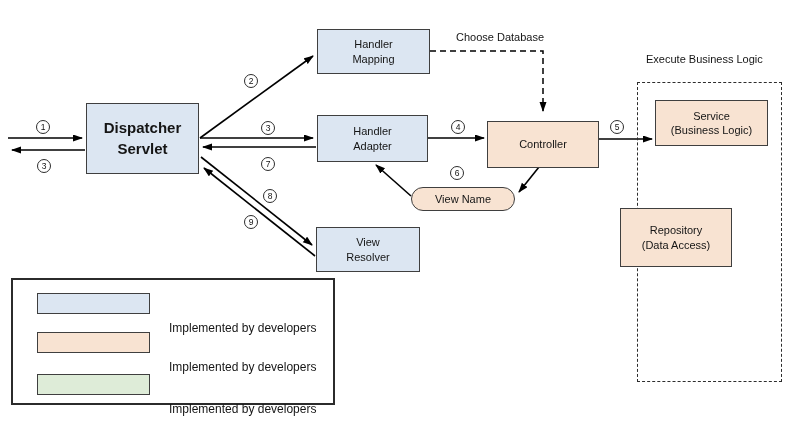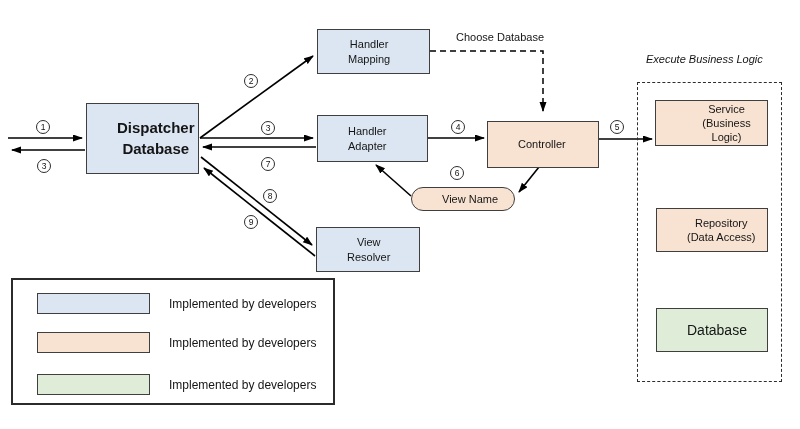--- a/index.html
+++ b/index.html
@@ -3,21 +3,21 @@
 <meta charset="utf-8">
 <style>
   html,body{margin:0;padding:0;background:#ffffff;}
   #canvas{
     position:relative;width:800px;height:429px;background:#ffffff;overflow:hidden;
     font-family:"Liberation Sans", sans-serif;color:#111;
   }
   #arrows{position:absolute;left:0;top:0;width:800px;height:429px;}
   .node{
     position:absolute;box-sizing:border-box;border:1.6px solid #3f3f3f;
-    display:flex;align-items:center;justify-content:flex-start;text-align:center;padding-left:30px;
+    display:flex;align-items:center;justify-content:center;text-align:center;
   }
   .node .lbl{white-space:pre-line;font-size:11px;line-height:1.3;color:#151515;}
   .fill-blue{background:#dce6f2;}
   .fill-orange{background:#f8e3d2;}
   .fill-green{background:#deecd8;}
   .node-dispatcher .lbl{font-size:15px;font-weight:bold;line-height:1.35;}
   .node-database .lbl{font-size:14px;}
   .float-label{position:absolute;font-size:11px;color:#151515;white-space:nowrap;}
   .dashed-group{
     position:absolute;box-sizing:border-box;border:1.6px dashed #2d2d2d;background:transparent;
@@ -28,21 +28,21 @@
     font-size:8.5px;line-height:1;color:#111;background:#fff;transform:translate(-50%,-50%);
   }
   .legend{
     position:absolute;left:11px;top:278px;width:324px;height:127px;box-sizing:border-box;
     border:2px solid #2b2b2b;background:#ffffff;
   }
   .legend .swatch{
     position:absolute;left:24px;width:113px;height:21px;box-sizing:border-box;border:1.6px solid #3f3f3f;
   }
   .legend .legend-label{
-    position:absolute;left:156px;font-size:12px;color:#151515;white-space:nowrap;
+    position:absolute;left:156px;font-size:12px;color:#151515;white-space:nowrap;margin-top:24px;
   }
 </style>
 </head>
 <body>
 
 <div id="canvas">
 
   <svg id="arrows" viewBox="0 0 800 429" xmlns="http://www.w3.org/2000/svg">
     <defs>
       <marker id="ah" markerWidth="11" markerHeight="9" refX="9" refY="3.5" orient="auto" markerUnits="userSpaceOnUse">
@@ -58,53 +58,50 @@
     <line x1="315" y1="256" x2="204" y2="168" stroke="#000" stroke-width="1.6" marker-end="url(#ah)"></line>
     <line x1="428" y1="138" x2="484" y2="138" stroke="#000" stroke-width="1.6" marker-end="url(#ah)"></line>
     <line x1="599" y1="139" x2="652" y2="139" stroke="#000" stroke-width="1.6" marker-end="url(#ah)"></line>
     <line x1="543" y1="162" x2="519" y2="192" stroke="#000" stroke-width="1.6" marker-end="url(#ah)"></line>
     <line x1="411" y1="196" x2="376" y2="165" stroke="#000" stroke-width="1.6" marker-end="url(#ah)"></line>
     <path d="M430,51 L543,51 L543,111" fill="none" stroke="#000" stroke-width="1.5" stroke-dasharray="6,4" marker-end="url(#ah)"></path>
   </svg>
 
   <div class="node fill-blue node-dispatcher" style="left:86px;top:103px;width:113px;height:71px;">
     <span class="lbl">Dispatcher
-Database</span>
+Servlet</span>
   </div>
   <div class="node fill-blue" style="left:317px;top:29px;width:113px;height:45px;">
     <span class="lbl">Handler
 Mapping</span>
   </div>
   <div class="node fill-blue" style="left:317px;top:115px;width:111px;height:47px;">
     <span class="lbl">Handler
 Adapter</span>
   </div>
   <div class="node fill-orange" style="left:487px;top:121px;width:112px;height:47px;">
     <span class="lbl">Controller</span>
   </div>
   <div class="node fill-orange" style="left:411px;top:187px;width:104px;height:24px;border-radius:12px;">
     <span class="lbl">View Name</span>
   </div>
   <div class="node fill-blue" style="left:316px;top:227px;width:104px;height:45px;">
     <span class="lbl">View
 Resolver</span>
   </div>
 
-  <div class="float-label" style="left:646px;top:53px;font-style:italic;">Execute Business Logic</div>
+  <div class="float-label" style="left:646px;top:53px;">Execute Business Logic</div>
   <div class="dashed-group" style="left:637px;top:82px;width:145px;height:300px;"></div>
   <div class="node fill-orange" style="left:655px;top:100px;width:113px;height:46px;">
     <span class="lbl">Service
 (Business Logic)</span>
   </div>
-  <div class="node fill-orange" style="left:656px;top:208px;width:112px;height:44px;">
+  <div class="node fill-orange" style="left:620px;top:208px;width:112px;height:59px;">
     <span class="lbl">Repository
 (Data Access)</span>
-  </div>
-  <div class="node fill-green node-database" style="left:656px;top:308px;width:112px;height:44px;">
-    <span class="lbl">Database</span>
   </div>
 
   <div class="float-label" style="left:456px;top:31px;">Choose Database</div>
 
   <span class="step" style="left:43px;top:127px;">1</span>
   <span class="step" style="left:251px;top:81px;">2</span>
   <span class="step" style="left:268px;top:128px;">3</span>
   <span class="step" style="left:458px;top:127px;">4</span>
   <span class="step" style="left:617px;top:127px;">5</span>
   <span class="step" style="left:457px;top:173px;">6</span>

